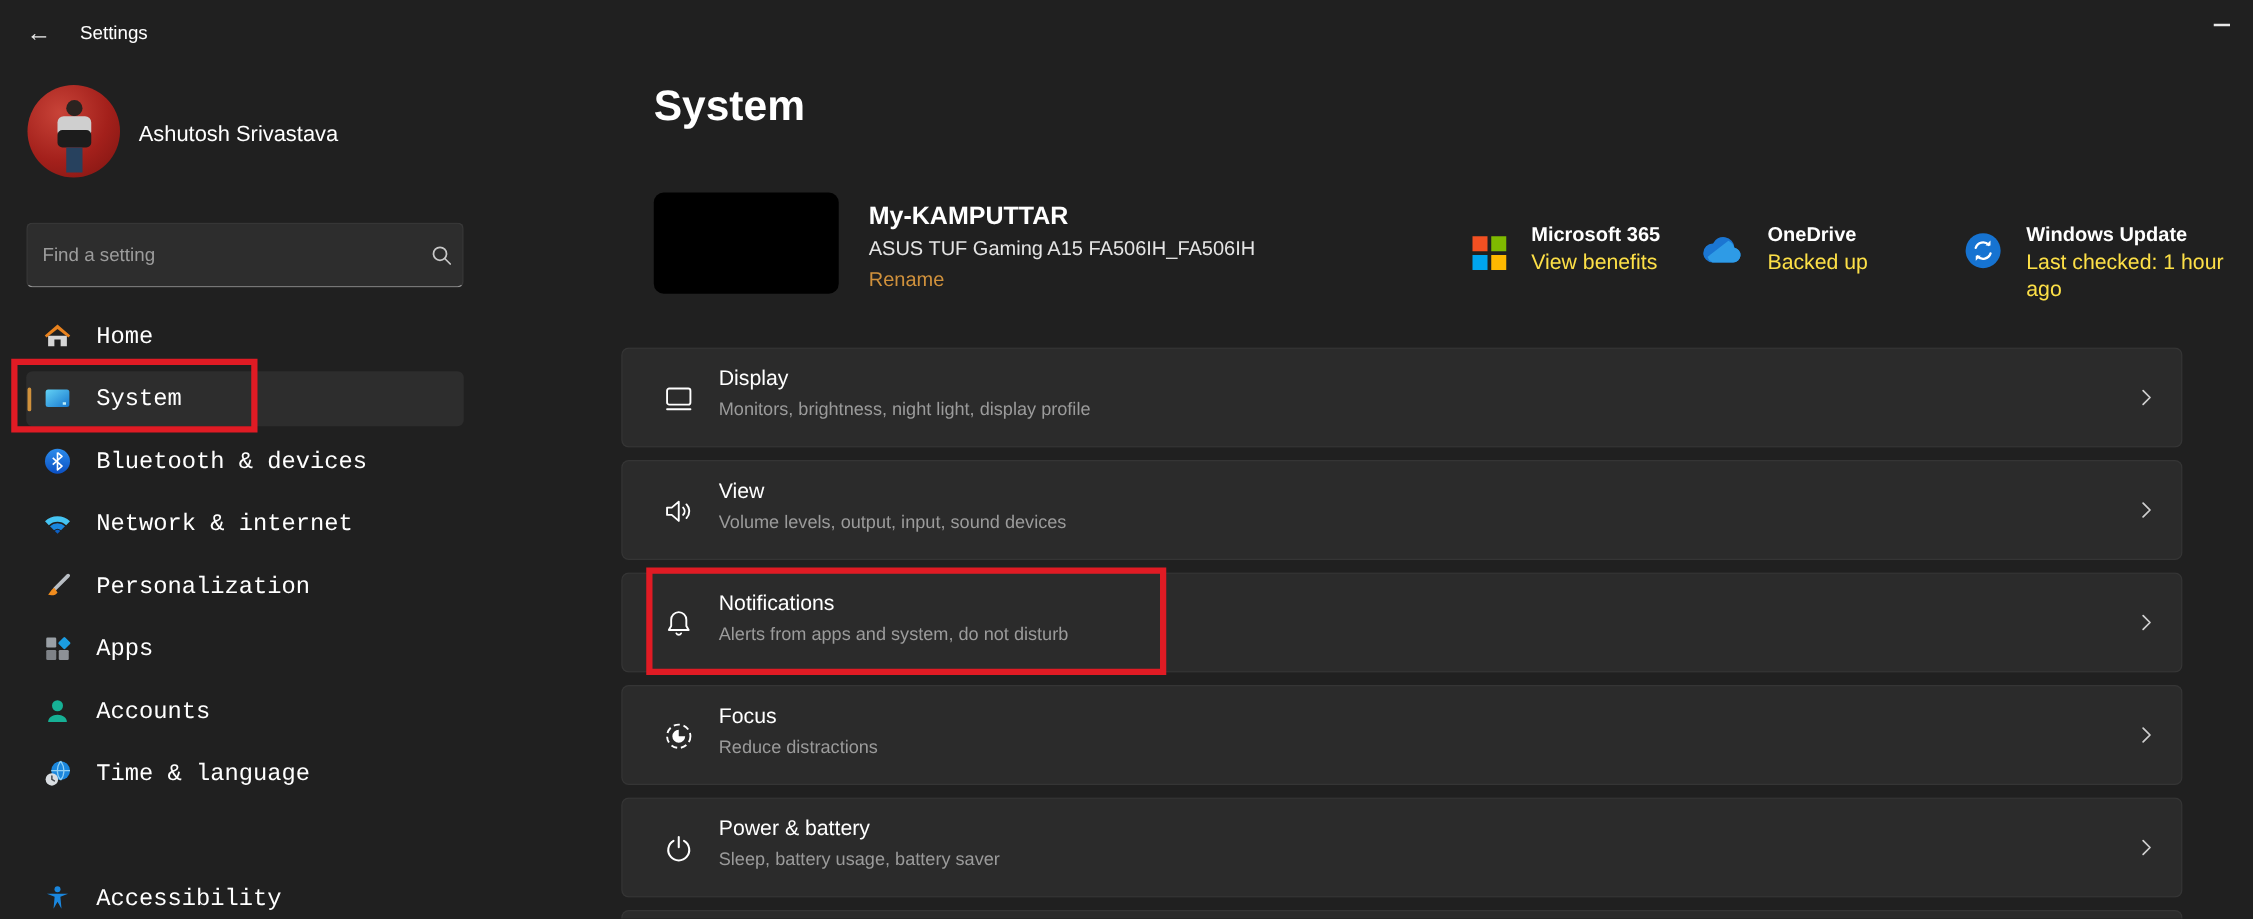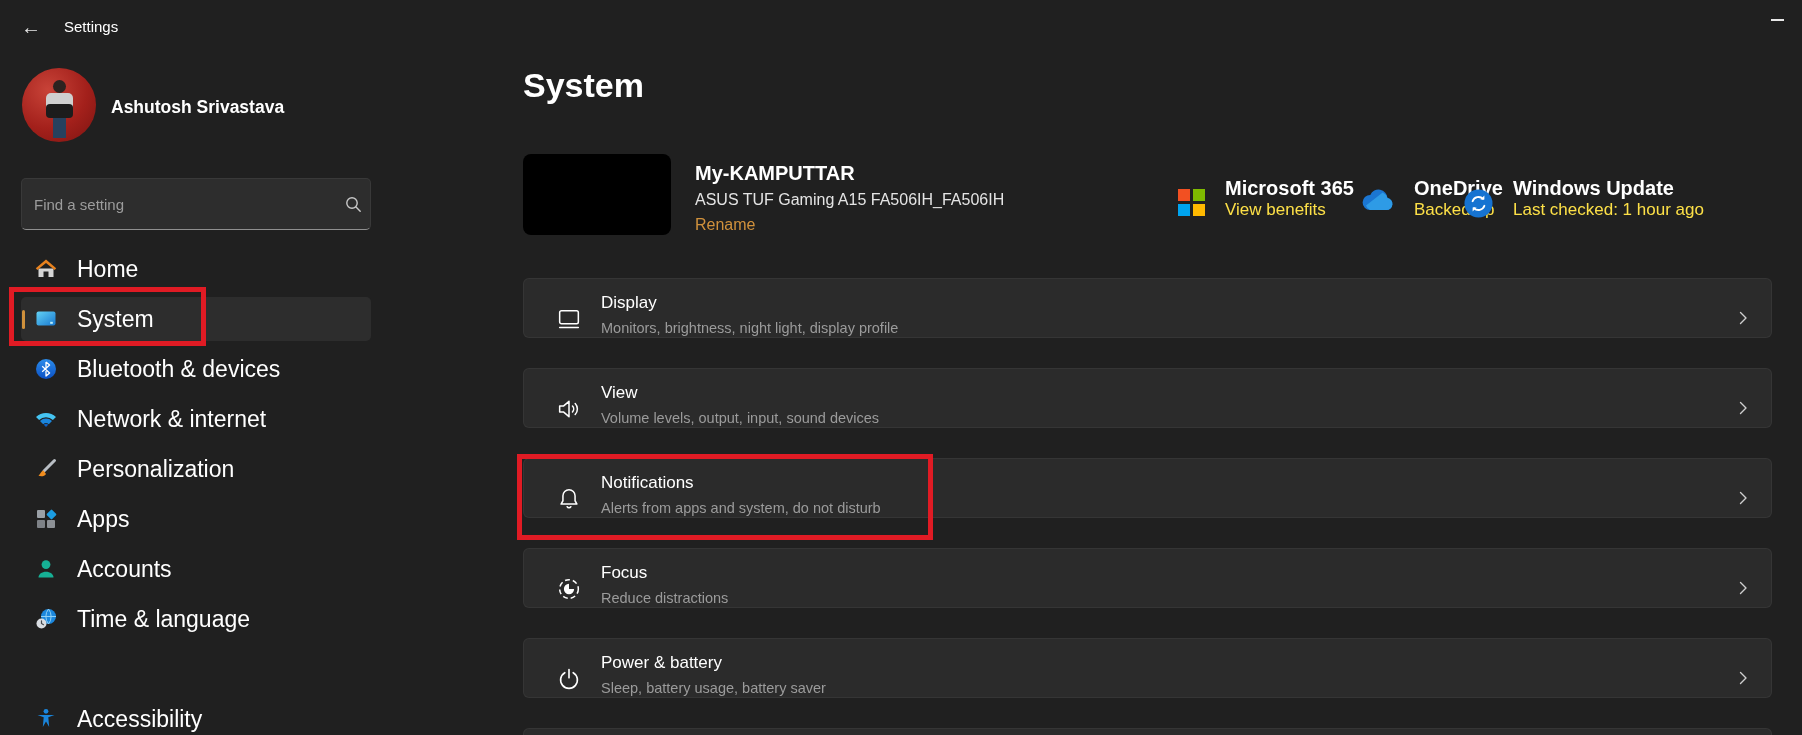--- a/index.html
+++ b/index.html
@@ -14,68 +14,68 @@
                 align-items:center;justify-content:center;}
   .minimize-btn .dash{width:13px;height:2px;background:#e8e8e8;}
 
   
   .avatar{position:absolute;left:22px;top:68px;width:74px;height:74px;border-radius:50%;
           overflow:hidden;background:radial-gradient(circle at 35% 30%,#c84338,#a3201b 55%,#7c1411 100%);}
   .avatar .head{position:absolute;left:31px;top:12px;width:13px;height:13px;border-radius:50%;background:#2b2320;}
   .avatar .torso{position:absolute;left:24px;top:25px;width:27px;height:17px;border-radius:5px;background:#cfcfcf;}
   .avatar .jacket{position:absolute;left:24px;top:36px;width:27px;height:14px;border-radius:4px;background:#1c1c1c;}
   .avatar .legs{position:absolute;left:31px;top:50px;width:13px;height:20px;background:#27415e;}
-  .profile-name{position:absolute;left:111px;top:97px;font-size:17.5px;font-weight:bold;color:#fff;}
+  .profile-name{position:absolute;left:111px;top:97px;font-size:17.5px;font-weight:normal;color:#fff;}
 
   
   .search-box{position:absolute;left:21px;top:178px;width:350px;height:52px;background:#2d2d2d;
               border:1px solid rgba(255,255,255,.06);border-bottom:1.5px solid #8f8f8f;
               border-radius:5px;box-sizing:border-box;display:flex;align-items:center;}
   .search-box input{flex:1;background:transparent;border:none;outline:none;color:#eee;
                     font-size:15px;font-family:"Liberation Sans",sans-serif;padding:0 12px;}
   .search-box input::placeholder{color:#9c9c9c;}
   .search-glyph{width:34px;display:flex;justify-content:center;}
 
   
   .nav-item{position:absolute;left:21px;width:350px;height:44px;border-radius:5px;display:flex;
             align-items:center;cursor:pointer;}
   .nav-item.selected{background:#2d2d2d;}
   .nav-pill{position:absolute;left:0.5px;top:12.5px;width:3.5px;height:19px;border-radius:2px;background:#d0913c;}
   .nav-icon{position:absolute;left:13px;top:10px;width:24px;height:24px;}
-  .nav-label{position:absolute;left:56px;font-size:23px;color:#fff;}
+  .nav-label{position:absolute;left:56px;font-size:19px;color:#fff;font-family:Liberation Mono, monospace;}
 
   
   .hl-box{position:absolute;border:5px solid #e01b24;box-sizing:border-box;pointer-events:none;}
   .hl-sidebar{left:9px;top:287px;width:197px;height:59px;}
   .hl-notif{left:517px;top:454px;width:416px;height:86px;}
 
   
   .page-title{position:absolute;left:523px;top:66px;font-size:34px;font-weight:600;color:#fff;}
 
   .device-thumb{position:absolute;left:523px;top:154px;width:148px;height:81px;background:#000;border-radius:8px;}
   .device-name{position:absolute;left:695px;top:162px;font-size:20px;font-weight:bold;color:#fff;}
   .device-model{position:absolute;left:695px;top:191px;font-size:16px;color:#e4e4e4;}
   .device-rename{position:absolute;left:695px;top:216px;font-size:16px;color:#d0913c;cursor:pointer;}
 
   .benefit{position:absolute;top:178px;display:flex;}
   .benefit .b-text{margin-left:20px;}
-  .benefit .b-title{font-size:20px;font-weight:bold;line-height:21px;color:#fff;}
+  .benefit .b-title{font-size:16px;font-weight:bold;line-height:21px;color:#fff;}
   .benefit .b-sub{font-size:17px;line-height:22px;color:#fde047;}
-  .b1{left:1178px;} .b2{left:1356px;} .b3{left:1464px;align-items:center;}
+  .b1{left:1178px;} .b2{left:1356px;} .b3{left:1572px;}
 
   .ms-logo{width:27px;height:27px;margin-top:11px;display:grid;grid-template-columns:12px 12px;
            grid-template-rows:12px 12px;gap:3px;}
   .ms-logo div{width:12px;height:12px;}
   .ms-red{background:#f25022;} .ms-green{background:#7fba00;}
   .ms-blue{background:#00a4ef;} .ms-yellow{background:#ffb900;}
   .onedrive-wrap{width:38px;height:26px;margin-top:8px;}
   .wu-wrap{width:29px;height:29px;margin-top:8px;}
 
   
-  .card{position:absolute;left:523px;width:1249px;height:60px;background:#2b2b2b;
+  .card{position:absolute;left:497px;width:1249px;height:80px;background:#2b2b2b;
         border:1px solid rgba(255,255,255,.05);border-radius:6px;box-sizing:border-box;cursor:pointer;}
   .row-icon{position:absolute;left:31px;top:26px;width:28px;height:28px;}
   .row-title{position:absolute;left:77px;top:14px;font-size:17px;color:#fff;}
   .row-sub{position:absolute;left:77px;top:41px;font-size:14.5px;color:#9b9b9b;}
   .chevron{position:absolute;right:20px;top:31px;width:16px;height:16px;}
 </style>
 </head>
 <body>
 
 <div id="app">

